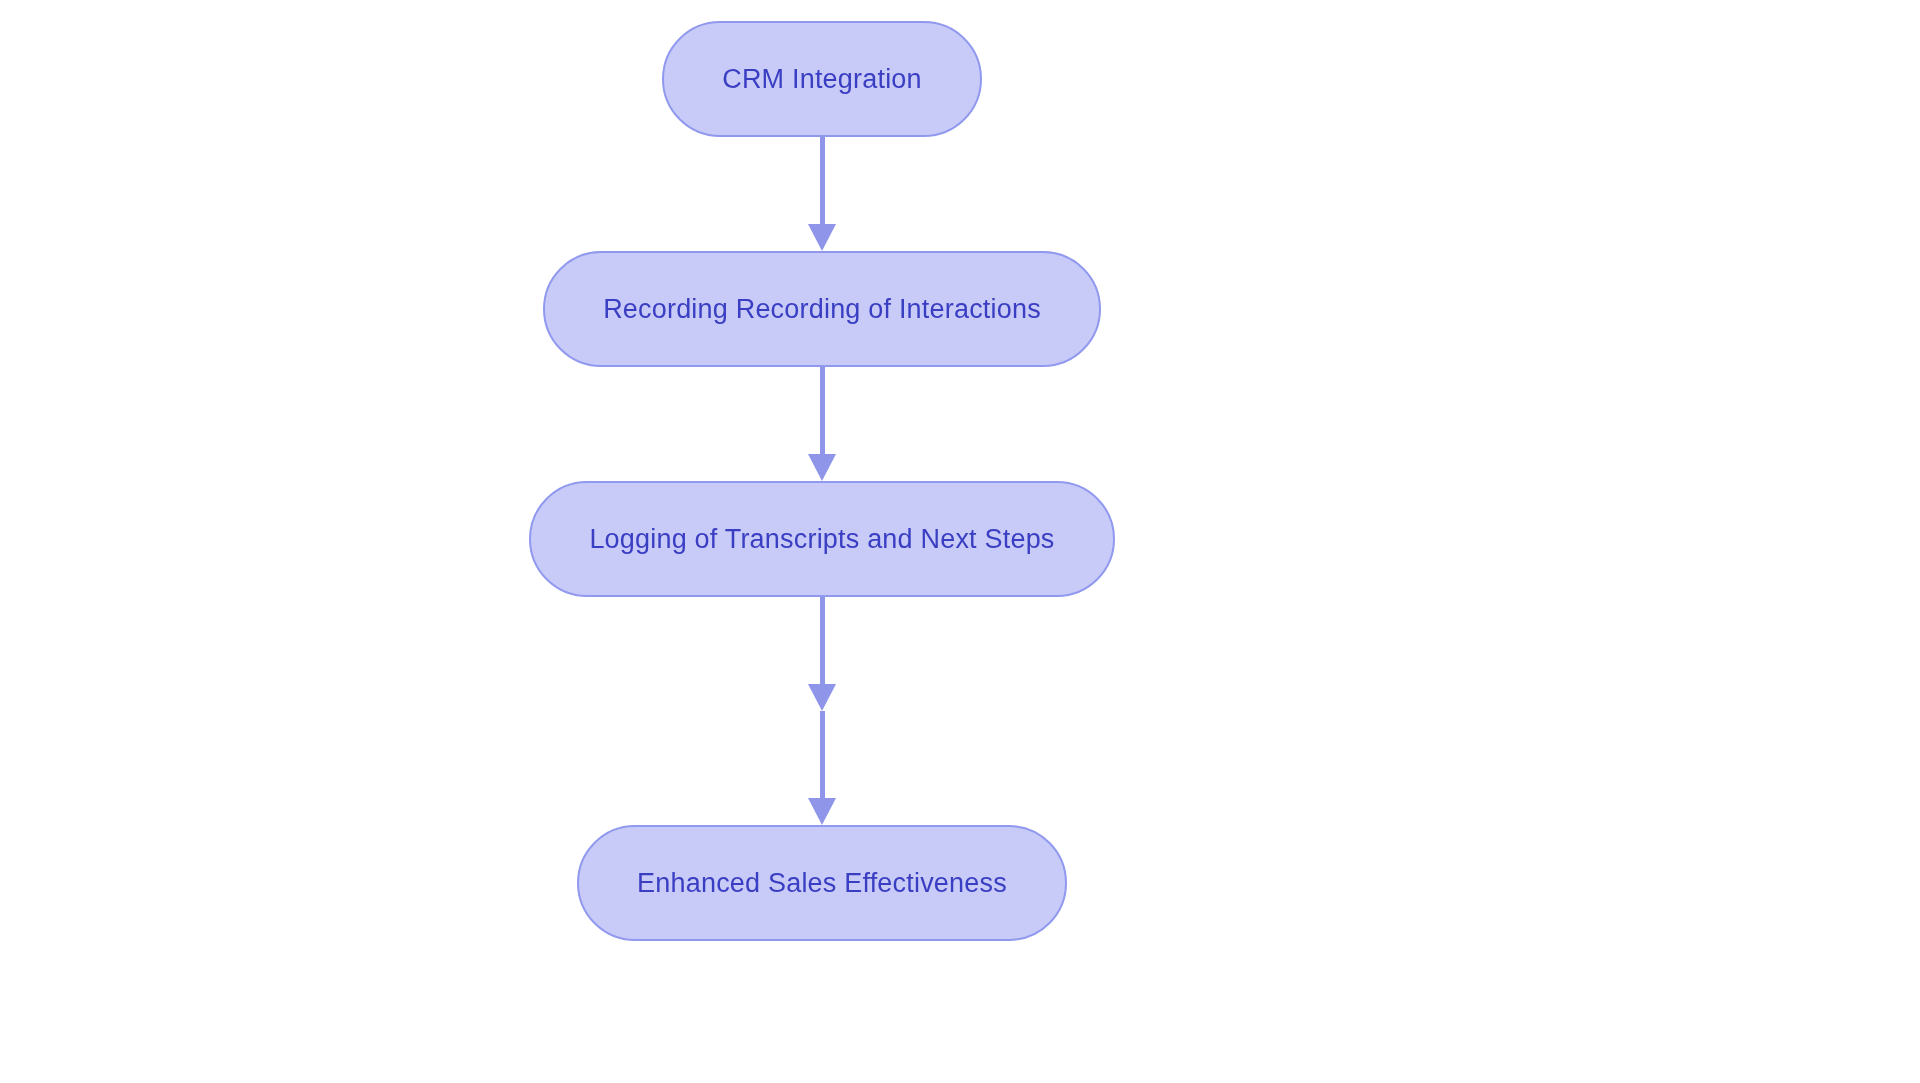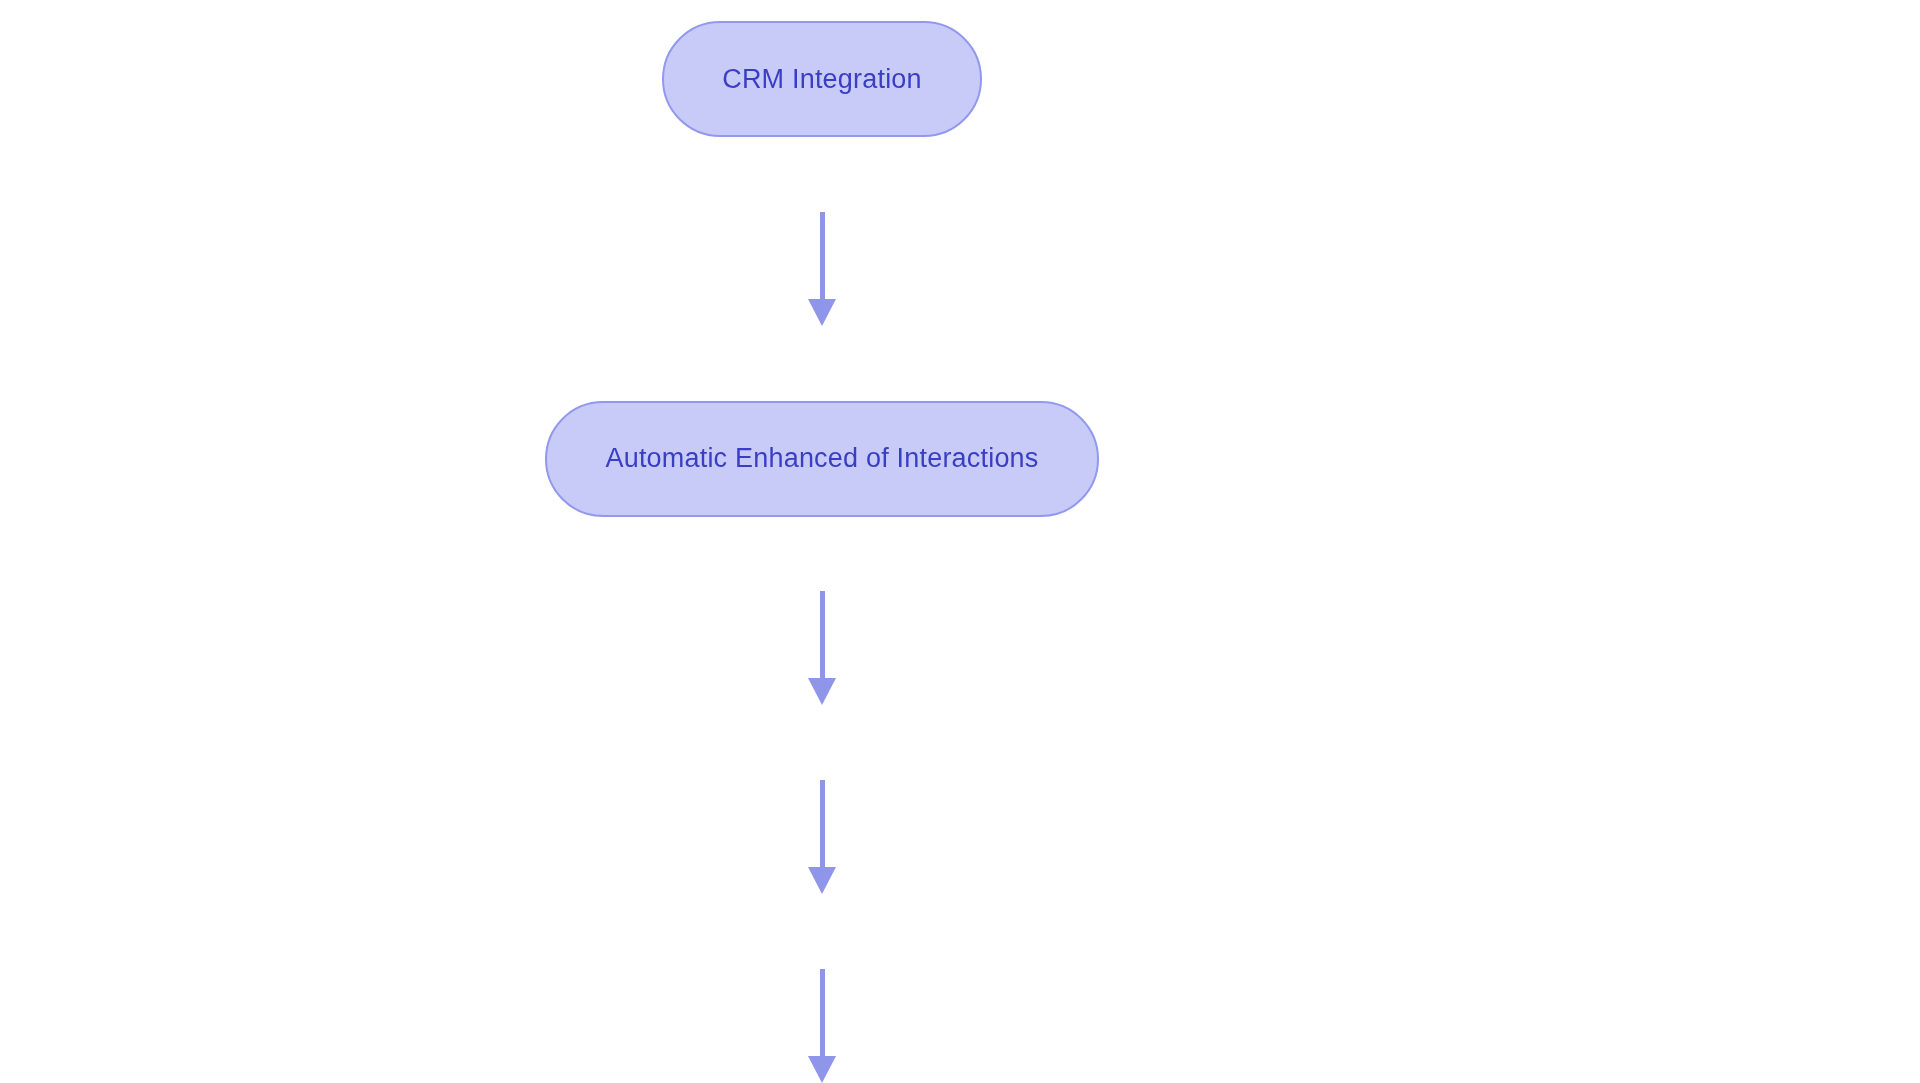--- a/index.html
+++ b/index.html
@@ -17,21 +17,20 @@
   .canvas {
     position: relative;
     width: 1644px;
     height: 1083px;
     background: var(--background);
     overflow: hidden;
     display: flex;
     flex-direction: column;
     align-items: center;
     padding-top: 21px;
-    justify-content: space-between;
   }
   .flow-node {
     min-height: 116px;
     padding: 0 58px;
     display: flex;
     align-items: center;
     justify-content: center;
     background: var(--node-fill);
     border: 2px solid var(--node-border);
     border-radius: 58px;
@@ -73,34 +72,40 @@
   <div class="flow-node">
     <span class="node-label">CRM Integration</span>
   </div>
 
   <div class="flow-arrow">
     <div class="arrow-line"></div>
     <div class="arrow-head"></div>
   </div>
 
   <div class="flow-node">
-    <span class="node-label">Automatic Enhanced of Interactions</span>
+    <span class="node-label">Recording Recording of Interactions</span>
+  </div>
+
+  <div class="flow-arrow">
+    <div class="arrow-line"></div>
+    <div class="arrow-head"></div>
+  </div>
+
+  <div class="flow-node">
+    <span class="node-label">Logging of Transcripts and Next Steps</span>
   </div>
 
   <div class="flow-arrow">
     <div class="arrow-line"></div>
     <div class="arrow-head"></div>
   </div>
 
 
   <div class="flow-arrow">
     <div class="arrow-line"></div>
     <div class="arrow-head"></div>
   </div>
 
-
-  <div class="flow-arrow">
-    <div class="arrow-line"></div>
-    <div class="arrow-head"></div>
+  <div class="flow-node">
+    <span class="node-label">Enhanced Sales Effectiveness</span>
   </div>
-
 
 </div>
 
 </body></html>

